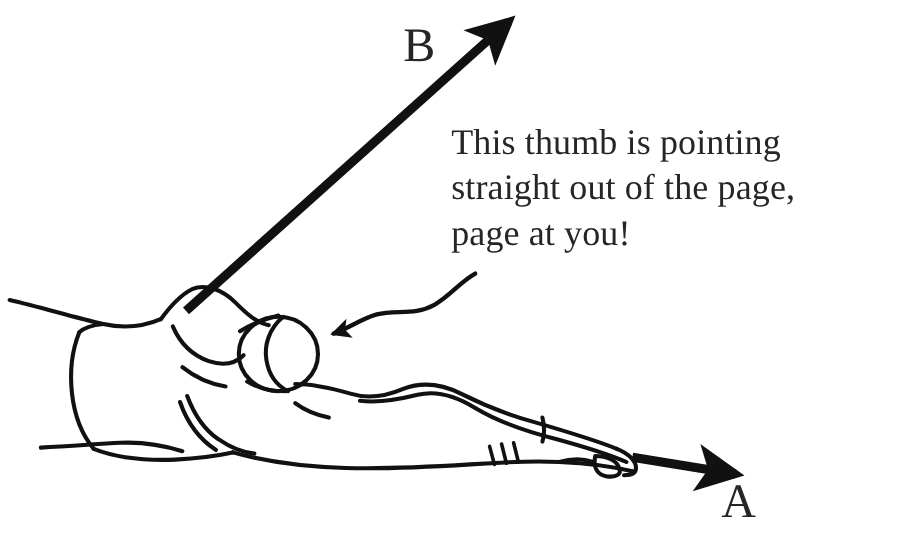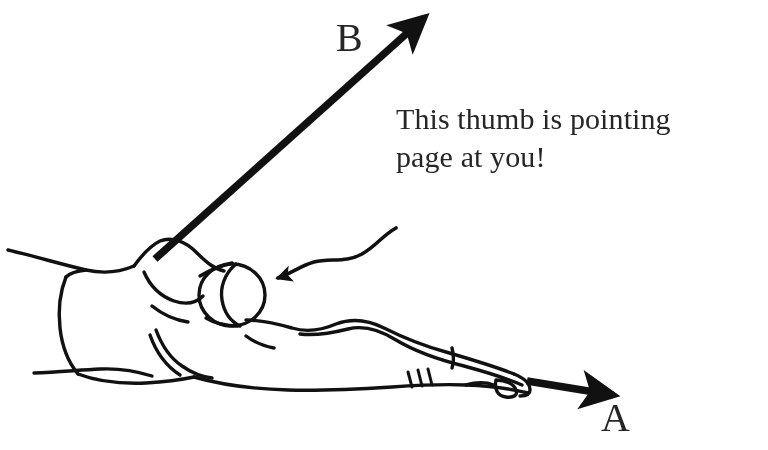--- a/index.html
+++ b/index.html
@@ -23,21 +23,21 @@
     background: #ffffff;
   }
   .annot-text {
     position: absolute;
     font-family: "Liberation Serif", "DejaVu Serif", serif;
     color: #262626;
     white-space: nowrap;
     line-height: 1.26;
   }
   #caption-block {
-    left: 396px;
+    left: 376px;
     top: 100px;
     font-size: 30px;
     letter-spacing: 0.1px;
   }
   #caption-block div { display: block; }
   .vec-label {
     position: absolute;
     font-size: 40px;
     color: #262626;
     font-family: "Liberation Serif", "DejaVu Serif", serif;
@@ -123,20 +123,21 @@
 
     <line x1="527" y1="381" x2="613" y2="395" stroke="#111111" stroke-width="7.5" stroke-linecap="butt" marker-end="url(#arrowheadThick)"></line>
 
     <path d="M396,228 C382,236 376,246 362,254 C346,263 330,258 314,262
              C300,266 290,274 278,278" fill="none" stroke="#111111" stroke-width="3.6" stroke-linecap="round" marker-end="url(#arrowheadThin)"></path>
 
   </svg>
 
   <div class="annot-text" id="caption-block">
     <div>This thumb is pointing</div>
+    <div>straight out of the page,</div>
     <div>page at you!</div>
   </div>
 
   <div class="vec-label" id="label-B">B</div>
 
   <div class="vec-label" id="label-A">A</div>
 
 </div>
 
 </body></html>

